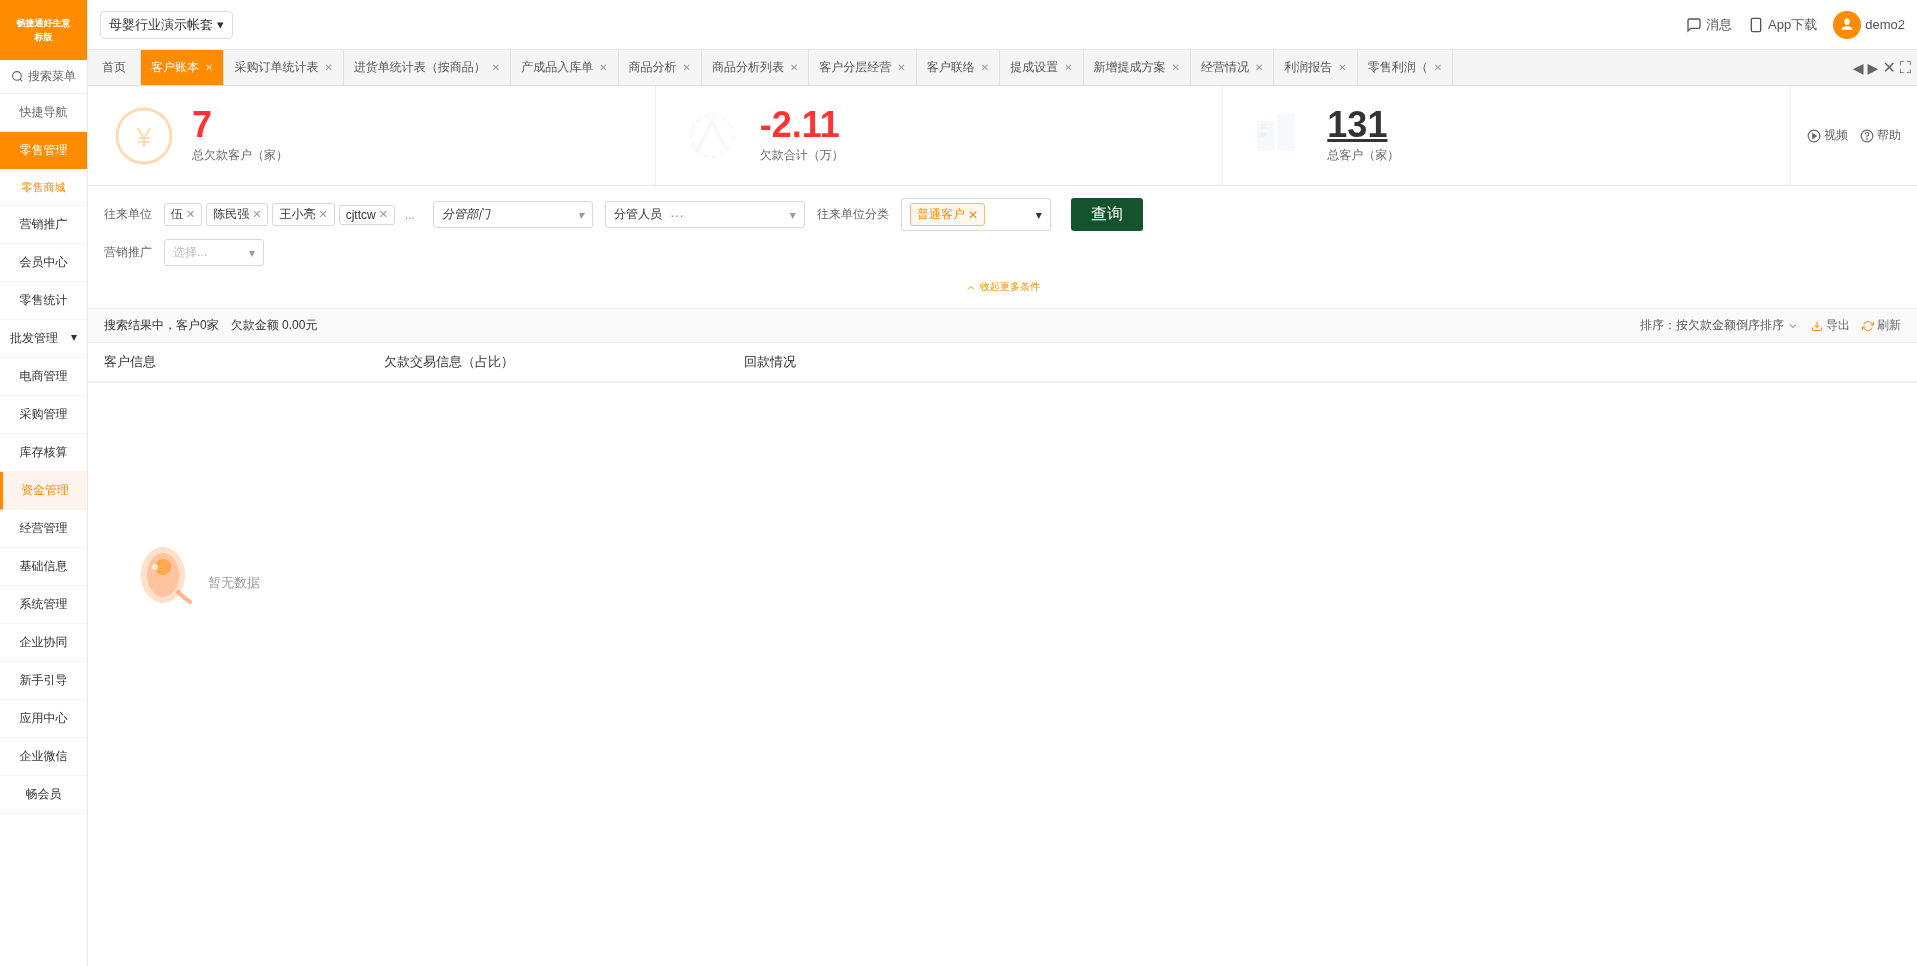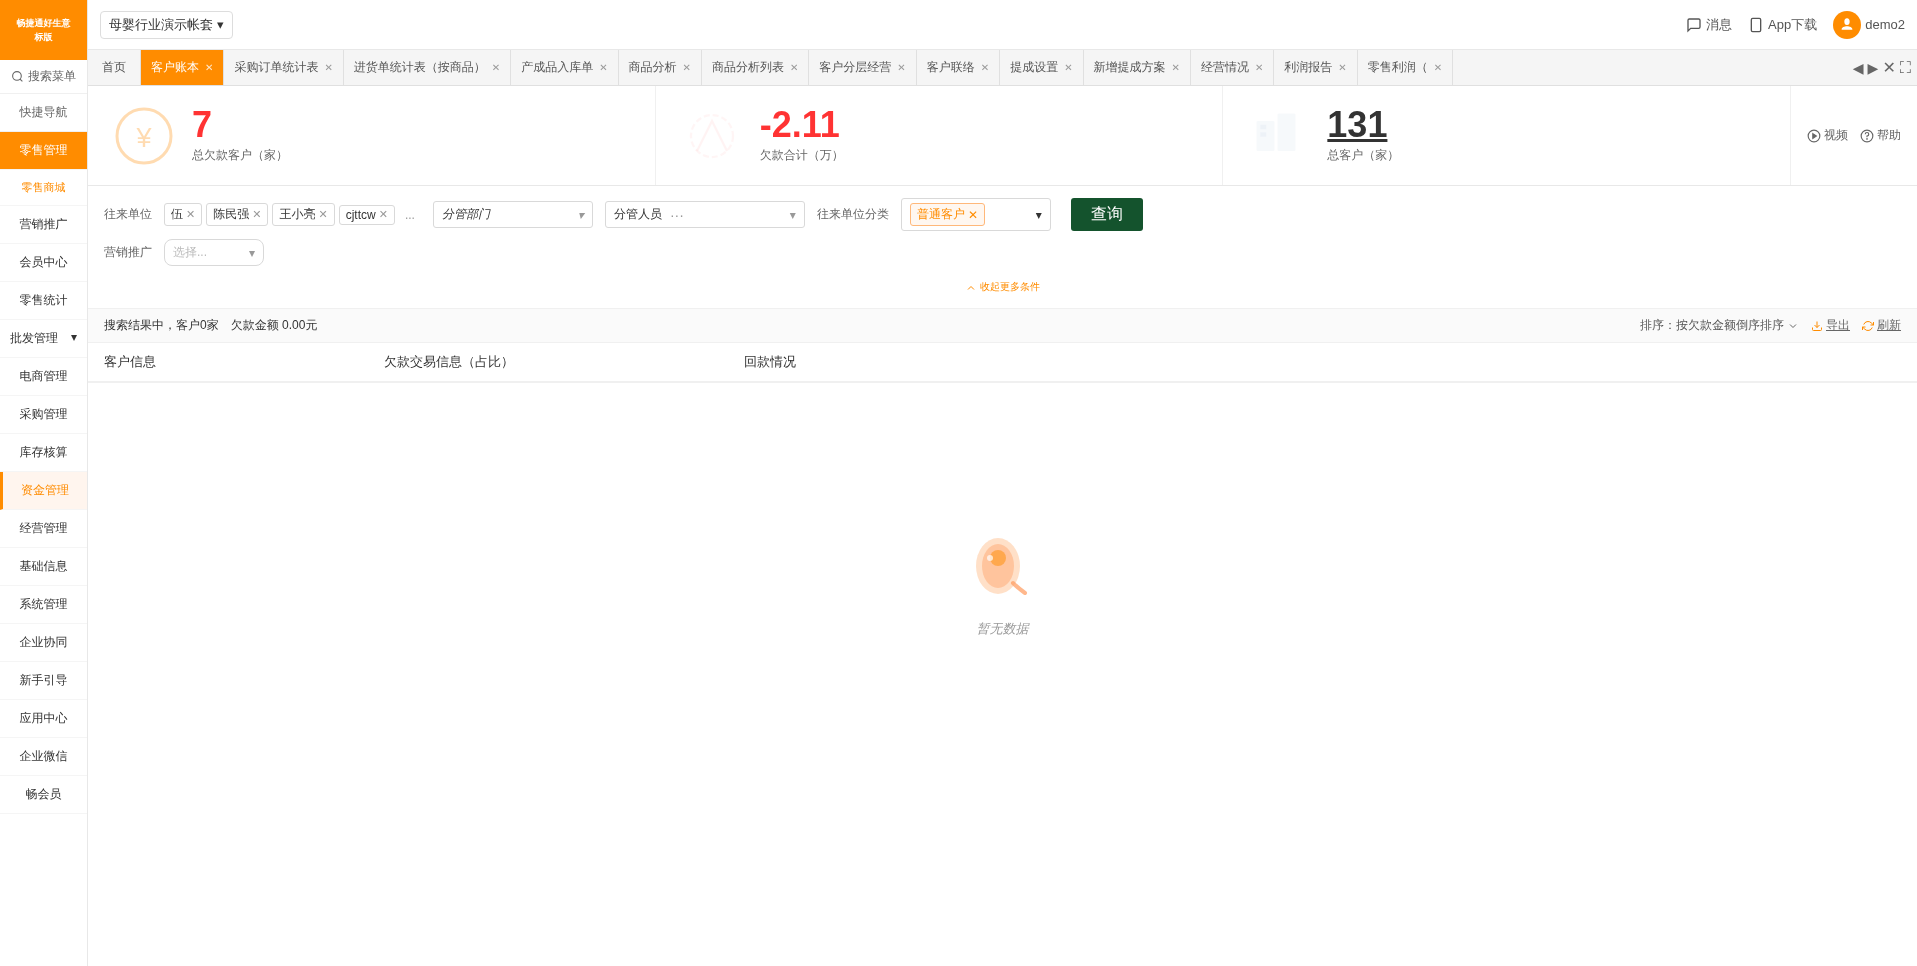--- a/index.html
+++ b/index.html
@@ -312,46 +312,43 @@
       gap: 3px;
       cursor: pointer;
       color: #555;
     }
     .export-btn, .refresh-btn {
       display: flex;
       align-items: center;
       gap: 3px;
       cursor: pointer;
       color: #666;
-      text-decoration: underline;
     }
     .export-btn svg, .refresh-btn svg { width: 12px; height: 12px; }
 
     
     .table-container {
       background: #fff;
     }
     .table-header {
       display: grid;
       grid-template-columns: 280px 360px 300px 1fr;
       padding: 10px 16px;
       background: #fff;
       border-bottom: 2px solid #f0f0f0;
       font-size: 13px;
       color: #333;
       font-weight: 500;
     }
     .table-body {
       min-height: 400px;
       display: flex;
-      flex-direction: column;
-      align-items: center;
-      justify-content: center;
+      flex-direction: row;
+      align-items: center;
       padding: 40px;
-      font-style: italic;
     }
     .empty-icon {
       width: 80px;
       height: 80px;
       margin-bottom: 12px;
     }
     .empty-text {
       color: #999;
       font-size: 13px;
     }
@@ -648,21 +645,21 @@
           <div class="filter-normal-tag">
             <span>普通客户</span>
             <span style="cursor:pointer;">✕</span>
           </div>
           <span class="arrow" style="margin-left:auto;">▾</span>
         </div>
         <button class="query-btn">查询</button>
       </div>
       <div class="filter-row">
         <span class="filter-label">营销推广</span>
-        <div class="filter-select" style="min-width:100px;border-radius:8px;">
+        <div class="filter-select" style="min-width:100px;">
           <span style="color:#bbb;">选择...</span>
           <span class="arrow">▾</span>
         </div>
       </div>
       <div class="collapse-btn">
         <svg width="12" height="12" viewBox="0 0 24 24" fill="none" stroke="#ff8c00" stroke-width="2">
             <polyline points="18 15 12 9 6 15"></polyline>
           </svg>
         <span>收起更多条件</span>
       </div>

